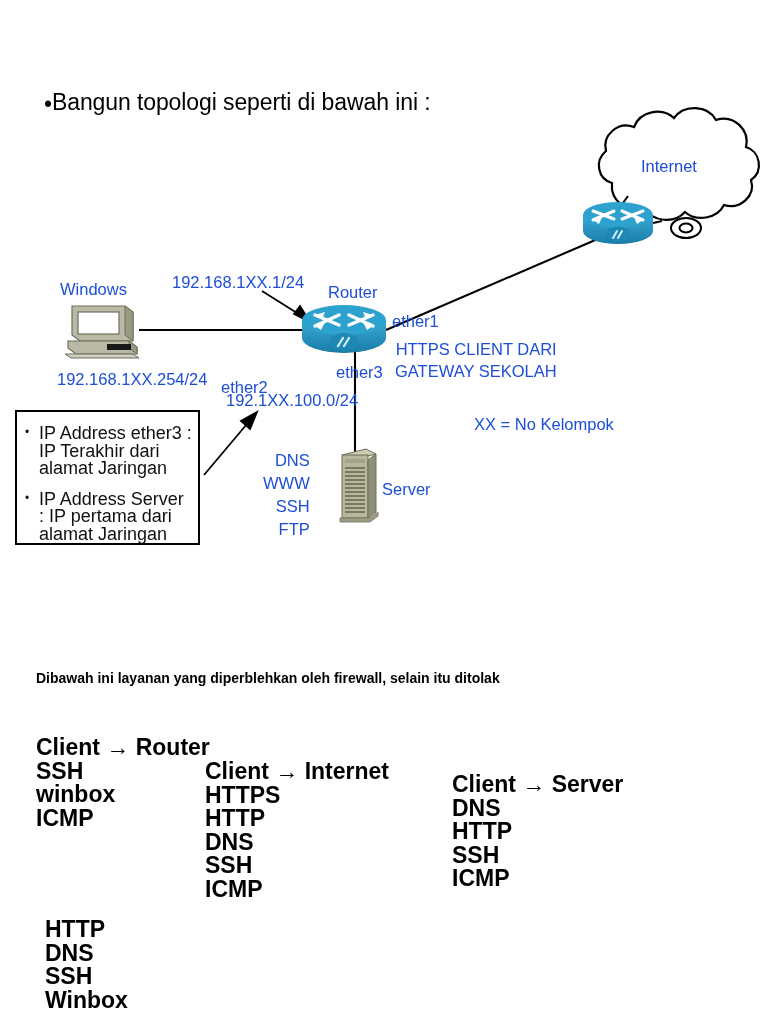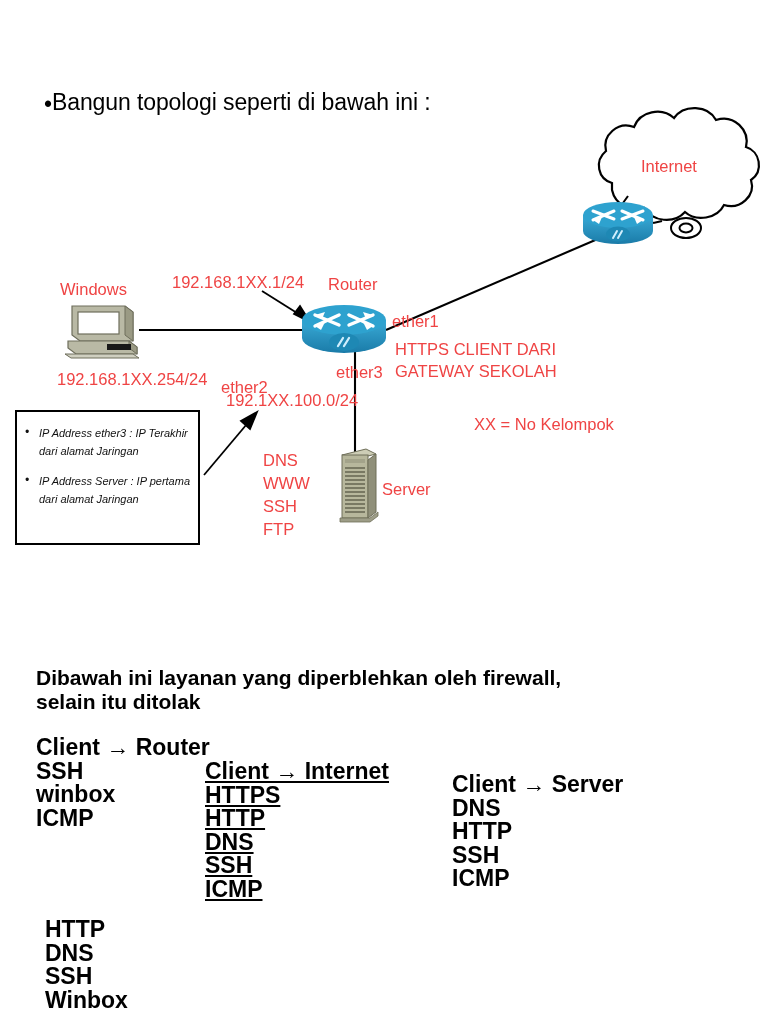--- a/index.html
+++ b/index.html
@@ -45,27 +45,28 @@
   #diagram svg {
     position: absolute;
     left: 0; top: 0;
   }
 
   .diagram-label {
     position: absolute;
     font-size: 16.5px;
     line-height: 20px;
     white-space: nowrap;
-    color: #ef4444;
+    color: #1d4ed8;
+    text-align: right;
   }
 
   
   #lbl-windows       { left: 60px;  top: 279px; }
   #lbl-router-ip     { left: 172px; top: 272px; }
-  #lbl-router        { left: 328px; top: 274px; }
+  #lbl-router        { left: 328px; top: 282px; }
   #lbl-ether1        { left: 392px; top: 311px; }
   #lbl-ether2        { left: 221px; top: 337px; margin-top: 40px; }
   #lbl-ether3        { left: 336px; top: 362px; }
   #lbl-win-ip        { left: 57px;  top: 369px; }
   #lbl-lan-ip        { left: 226px; top: 390px; }
   #lbl-dhcp          { left: 395px; top: 338px; line-height: 22px; }
   #lbl-xx            { left: 474px; top: 414px; }
   #lbl-server        { left: 382px; top: 479px; }
   #lbl-internet      { left: 641px; top: 156px; }
   #lbl-services      { left: 263px; top: 449px; line-height: 23px; }
@@ -80,25 +81,24 @@
     box-sizing: border-box;
     background: #fff;
   }
   #note-box ul {
     margin: 0;
     padding: 13px 6px 0 22px;
     list-style: none;
   }
   #note-box li {
     position: relative;
-    font-size: 11px;
+    font-size: 18px;
     line-height: 17.5px;
     margin-bottom: 13px;
     color: #111;
-    font-style: italic;
   }
   #note-box li::before {
     content: "\2022";
     position: absolute;
     left: -14px;
     top: -1px;
     font-size: 12px;
   }
 
   
@@ -113,39 +113,39 @@
     left: 0;
     top: 660px;
     width: 768px;
     height: 364px;
   }
   #fw-intro {
     position: absolute;
     left: 36px;
     top: 6px;
     width: 590px;
-    font-size: 21px;
+    font-size: 14px;
     font-weight: bold;
     line-height: 24px;
   }
   .svc-col {
     position: absolute;
     font-size: 23px;
     line-height: 23.5px;
   }
   .svc-col .svc-title {
     font-weight: bold;
     white-space: nowrap;
   }
   .svc-col .svc-item {
     font-weight: bold;
     white-space: nowrap;
   }
   #col-client-router   { left: 36px;  top: 76px; }
-  #col-client-internet { left: 205px; top: 100px; text-decoration: underline; }
+  #col-client-internet { left: 205px; top: 100px; }
   #col-client-server   { left: 452px; top: 113px; }
   #col-internet-router { left: 45px;  top: 258px; }
 </style>
 </head>
 <body>
 
 <div class="page">
 
   <div class="abs" id="heading">
     <span class="bullet">•</span><span>Bangun topologi seperti di bawah ini :</span>

